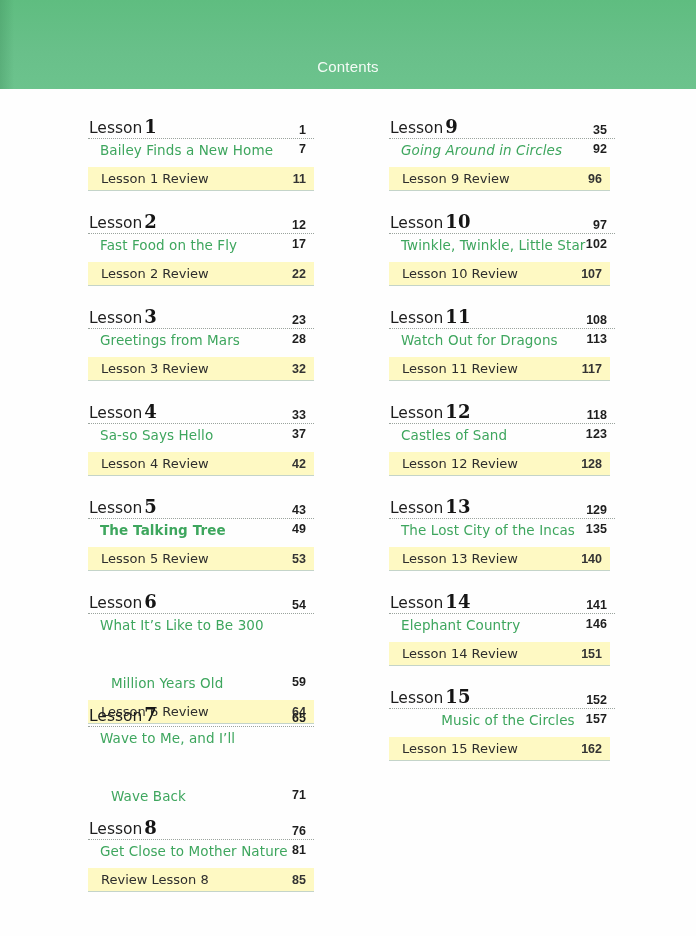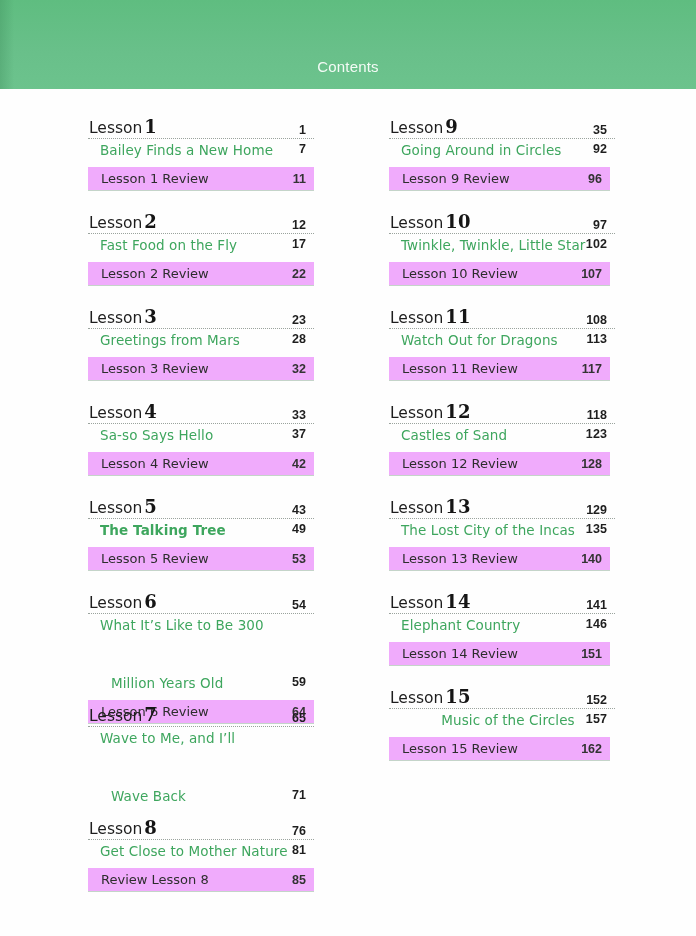--- a/index.html
+++ b/index.html
@@ -39,21 +39,21 @@
     font-size: 12.5px; color: #1e1e1e;
   }
   .lesson-head .page-no { bottom: 1px; }
   .story {
     position: relative; padding: 3px 0 3px 12px; color: #3ea65e; font-size: 13.5px; line-height: 17px;
     font-family: "DejaVu Sans", sans-serif; letter-spacing: 0.1px;
   }
   .story .page-no { bottom: 4px; }
   .story-line2 { display: block; padding-left: 11px; margin-top: 41px; }
   .review {
-    position: relative; margin-top: 5px; height: 23px; background: #f0abfc;
+    position: relative; margin-top: 5px; height: 23px; background: #fef9c3;
     border-bottom: 1px solid #c4d4c9;
   }
   .review-label {
     position: absolute; left: 13px; top: 4px; font-size: 13px; color: #2d2d2d;
     font-family: "DejaVu Sans", sans-serif;
   }
   .review .page-no { top: 5px; font-weight: normal; color: #333; font-size: 12.5px; font-weight: bold; }
   .col-right .review { width: 221px; }
 </style>
 </head>
@@ -175,21 +175,21 @@
       </div>
     </div>
   </div>
 <div class="column col-right">
     <div class="lesson" style="position: absolute; left: 0px; width: 226px; top: 0px;">
       <div class="lesson-head">
         <span class="lesson-word"><span>Lesson</span><span class="lesson-num">9</span></span>
         <span class="page-no">35</span>
       </div>
       <div class="story">
-        <span style="display: block;">Going Around in Circles</span>
+        <span style="display: block; font-style: italic;">Going Around in Circles</span>
         <span class="page-no">92</span>
       </div>
       <div class="review">
         <span class="review-label">Lesson 9 Review</span>
         <span class="page-no">96</span>
       </div>
     </div>
     <div class="lesson" style="position: absolute; left: 0px; width: 226px; top: 95px;">
       <div class="lesson-head">
         <span class="lesson-word"><span>Lesson</span><span class="lesson-num">10</span></span>

